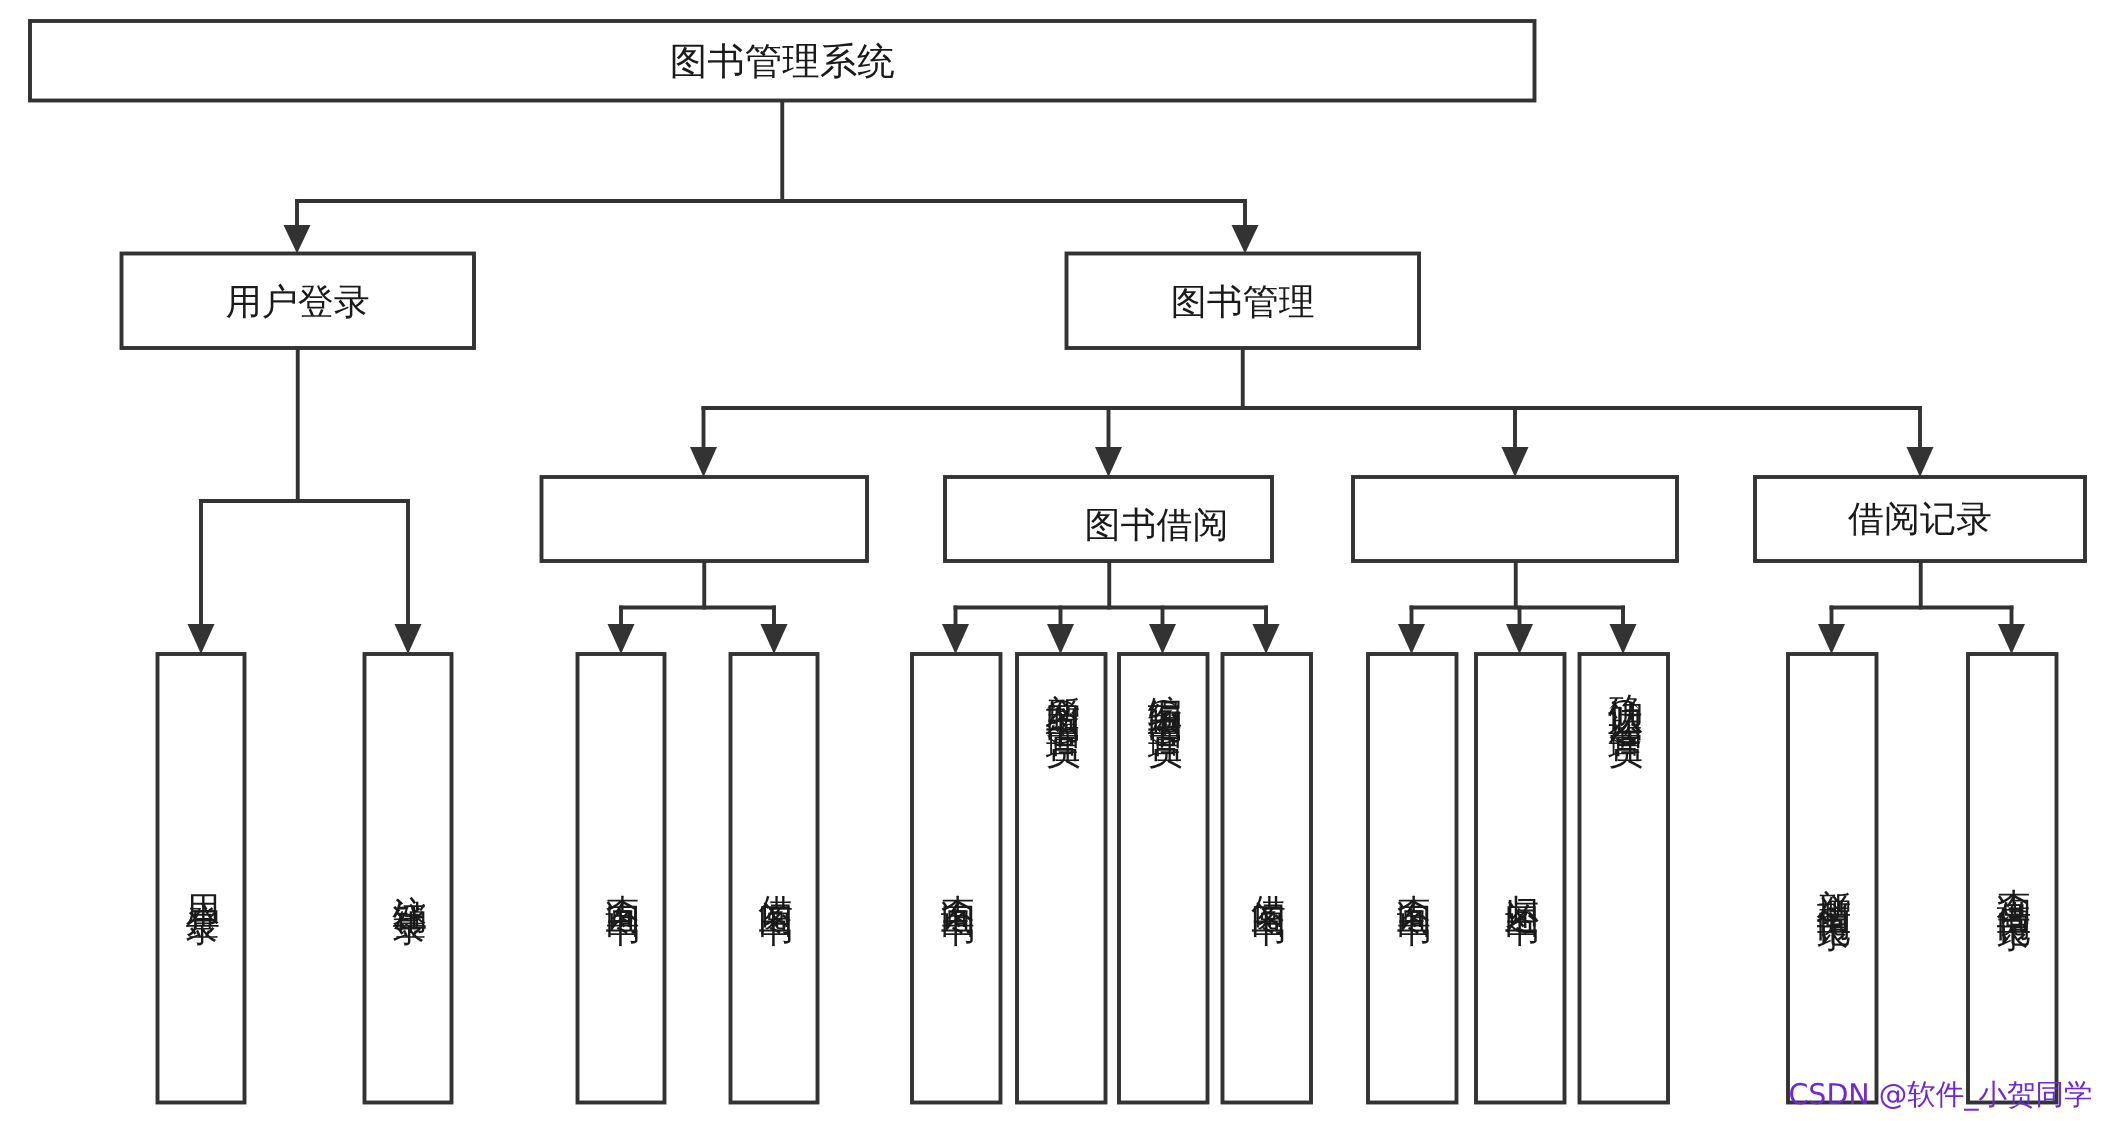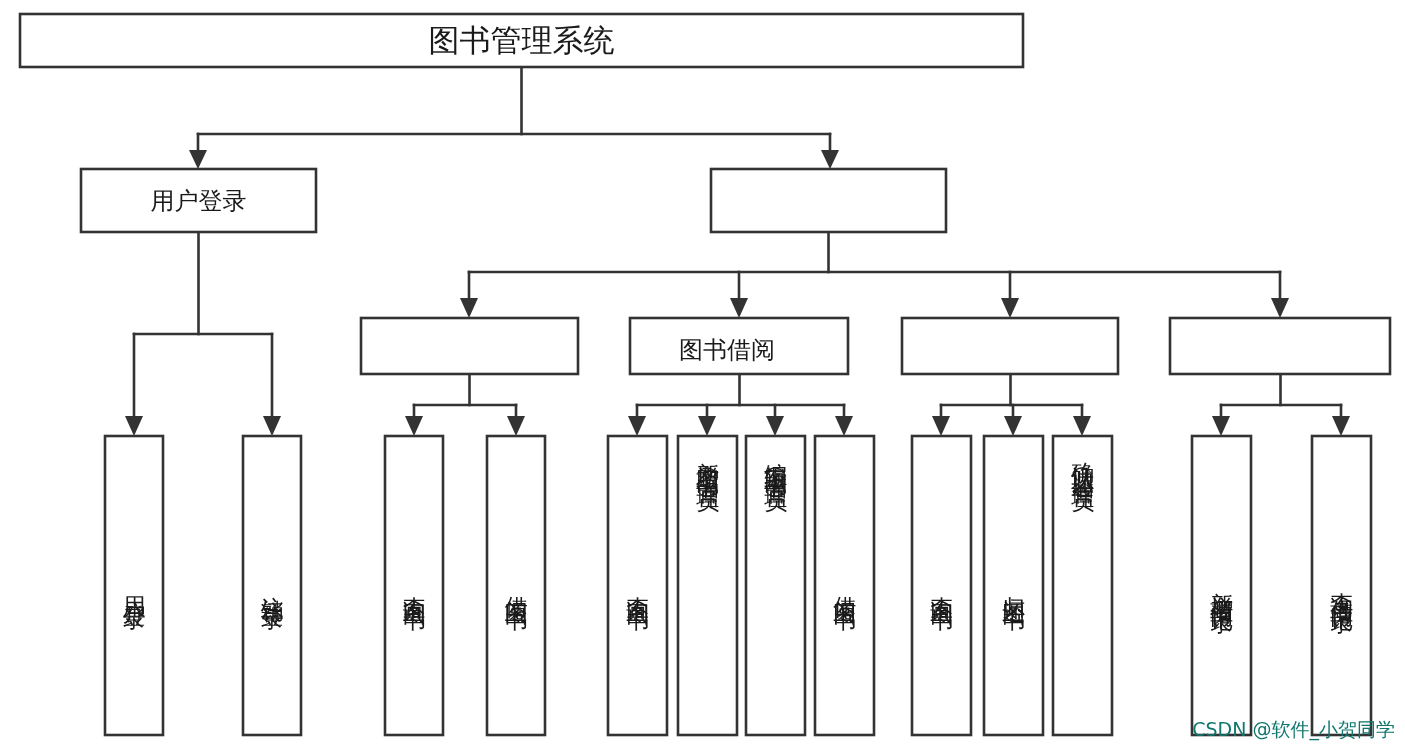--- a/index.html
+++ b/index.html
@@ -65,29 +65,29 @@
     justify-content: center;
     pointer-events: none;
   }
   .horiz-label {
     font-family: "DejaVu Sans", "Liberation Sans", sans-serif;
     font-size: 24px;
     color: #1a1a1a;
     white-space: nowrap;
   }
   .title-label {
-    font-size: 31px;
+    font-size: 25px;
   }
   .watermark {
     position: absolute;
     right: 10px;
     bottom: 4px;
     font-family: "DejaVu Sans", "Liberation Sans", sans-serif;
     font-size: 19px;
-    color: #0f766e;
+    color: #6d28d9;
     white-space: nowrap;
   }
 </style>
 </head>
 <body>
 
 <div id="diagram-root">
 
   <svg class="diagram-canvas" viewBox="0 0 1405 747">
 
@@ -190,27 +190,33 @@
   </svg>
 
   <div class="horiz-label-wrap" style="left:20px; top:14px; width:1003px; height:53px;">
     <span class="horiz-label title-label">图书管理系统</span>
   </div>
 
   <div class="horiz-label-wrap" style="left:81px; top:169px; width:235px; height:63px;">
     <span class="horiz-label">用户登录</span>
   </div>
 
-
-
-  <div class="horiz-label-wrap" style="left:618px; top:318px; width:218px; height:64px;">
+  <div class="horiz-label-wrap" style="left:711px; top:169px; width:235px; height:63px;">
+    <span class="horiz-label">图书管理</span>
+  </div>
+
+
+  <div class="horiz-label-wrap" style="left:662px; top:318px; width:218px; height:64px;">
     <span class="horiz-label">图书借阅</span>
   </div>
 
 
+  <div class="horiz-label-wrap" style="left:1170px; top:318px; width:220px; height:56px;">
+    <span class="horiz-label">借阅记录</span>
+  </div>
 
   <div class="vert-label-wrap" style="left:105px; top:436px; width:58px; height:299px;">
     <span class="vert-label">用户登录</span>
   </div>
 
   <div class="vert-label-wrap" style="left:243px; top:436px; width:58px; height:299px;">
     <span class="vert-label">注销登录</span>
   </div>
 
   <div class="vert-label-wrap" style="left:385px; top:436px; width:58px; height:299px;">

